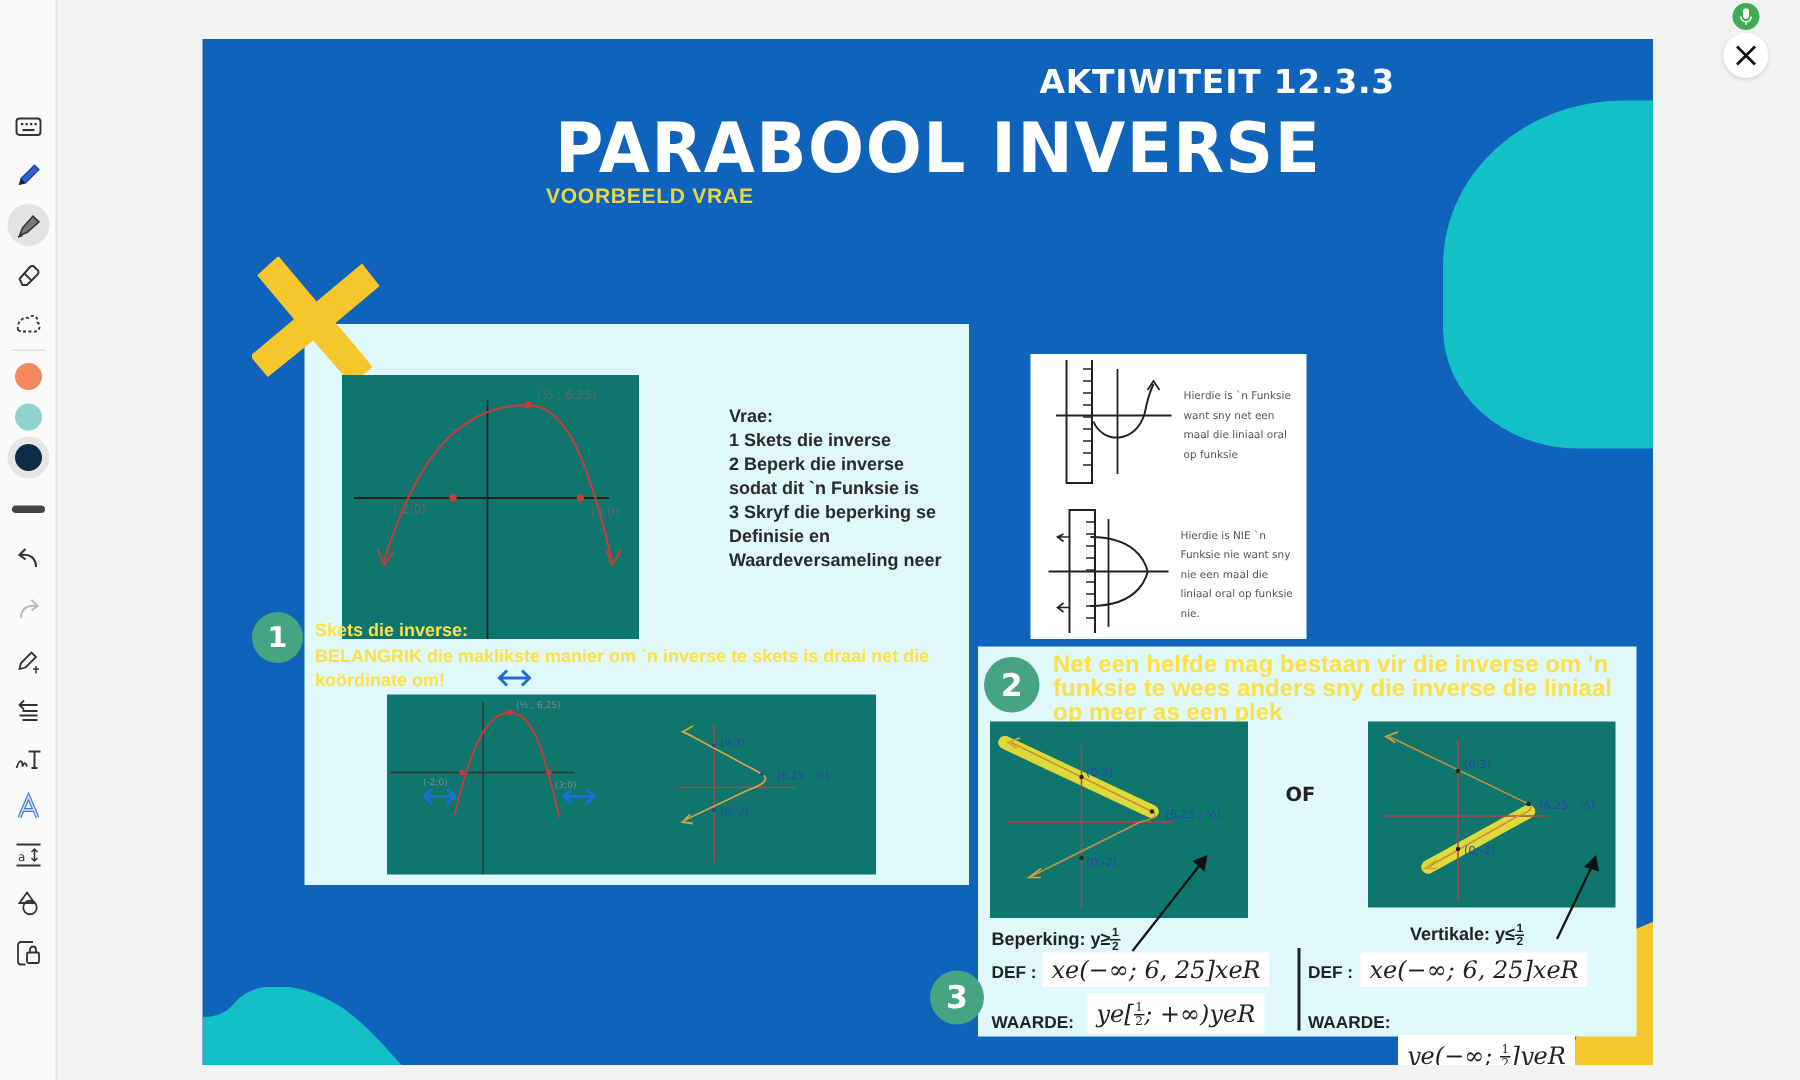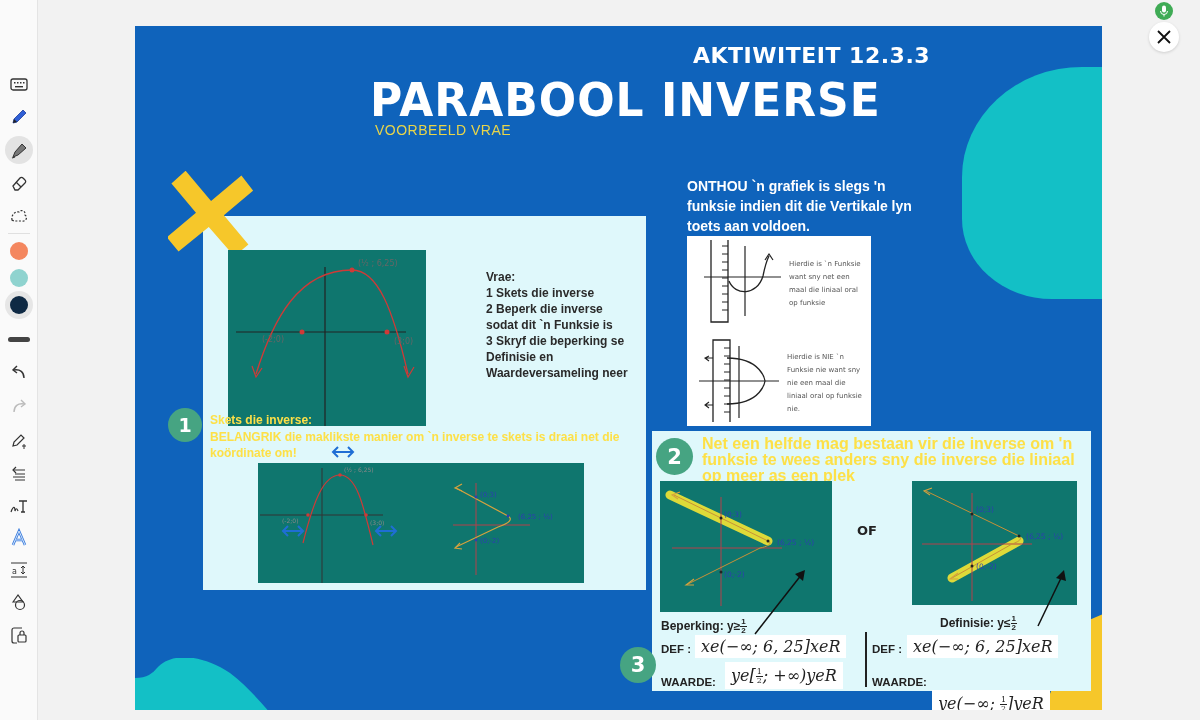--- a/index.html
+++ b/index.html
@@ -21,21 +21,21 @@
   .close { position: absolute; left: 1149px; top: 22px; width: 30px; height: 30px; border-radius: 50%; background: #fff; box-shadow: 0 1px 3px rgba(0,0,0,0.15); display:flex; align-items:center; justify-content:center; }
 
   
   .slide { position: absolute; left: 135px; top: 26px; width: 967px; height: 684px; background: #0f63bb; overflow: hidden; }
   .blob-right { position: absolute; left: 827px; top: 41px; width: 220px; height: 232px; background: #13c0c6; border-radius: 120px 0 0 90px / 110px 0 0 80px; }
   .blob-bottom { position: absolute; left: 0; top: 632px; width: 170px; height: 60px; }
   .yellow-corner { position: absolute; left: 905px; top: 585px; width: 70px; height: 110px; }
 
   .act-title { position: absolute; left: 558px; top: 17px; color: #fff; font-family: "DejaVu Sans", sans-serif; font-weight: bold; font-size: 22px; letter-spacing: 0.5px; }
   .main-title { position: absolute; left: 235px; top: 48px; color: #fff; font-family: "DejaVu Sans", sans-serif; font-weight: bold; font-size: 44px; letter-spacing: 1px; transform: scaleY(1.05); }
-  .subtitle { position: absolute; left: 240px; top: 96px; color: #e8d54a; font-family: "Liberation Sans", sans-serif; font-weight: normal; font-size: 14px; letter-spacing: 0.5px; }
+  .subtitle { position: absolute; left: 229px; top: 96px; color: #e8d54a; font-family: "Liberation Sans", sans-serif; font-weight: bold; font-size: 14px; letter-spacing: 0.5px; }
 
   .x-mark { position: absolute; left: 33px; top: 145px; width: 85px; height: 85px; }
 
   .panel { position: absolute; background: #dff8fb; }
   .panel1 { left: 68px; top: 190px; width: 443px; height: 374px; }
   .panel2 { left: 517px; top: 405px; width: 439px; height: 260px; }
 
   .white { position: absolute; background: #0f766e; }
 
   .label { position: absolute; font-family: "Liberation Sans", sans-serif; color: #fde047; font-size: 12.5px; line-height: 16px; font-weight: bold; }
@@ -264,21 +264,20 @@
         <path d="M64 21 L57 25 L64 28 M62 80 L57 85 L64 86" fill="none" stroke="#d6a23e" stroke-width="1.2"></path>
         <circle cx="78" cy="34" r="1.4" fill="#2d3fb0"></circle>
         <circle cx="110" cy="53" r="1.4" fill="#2d3fb0"></circle>
         <circle cx="78" cy="77" r="1.4" fill="#2d3fb0"></circle>
         <text x="82" y="34" font-size="7" fill="#2d3fb0" font-family="DejaVu Sans, sans-serif">(0;3)</text>
         <text x="120" y="56" font-size="7" fill="#2d3fb0" font-family="DejaVu Sans, sans-serif">(6,25 ; ½)</text>
         <text x="82" y="80" font-size="7" fill="#2d3fb0" font-family="DejaVu Sans, sans-serif">(0;-2)</text>
       </svg>
     </div>
 
-    <div class="onthou">ONTHOU `n grafiek is slegs 'n funksie indien dit die Vertikale lyn toets aan voldoen.</div>
     <div class="ruler-box">
       <svg width="184" height="190" viewBox="0 0 184 190" style="position:absolute;left:0;top:0">
 
         <path d="M24 4 V86 H41 V4" fill="none" stroke="#222" stroke-width="1.3"></path>
         <g stroke="#222" stroke-width="1">
             <line x1="35" y1="10" x2="41" y2="10"></line>
             <line x1="35" y1="18" x2="41" y2="18"></line>
             <line x1="35" y1="26" x2="41" y2="26"></line>
             <line x1="35" y1="34" x2="41" y2="34"></line>
             <line x1="35" y1="42" x2="41" y2="42"></line>
@@ -356,21 +355,21 @@
     </div>
     <svg style="position:absolute;left:895px;top:540px" width="40" height="62" viewBox="0 0 40 62">
         <path d="M8 60 L32 10" stroke="#111" stroke-width="1.5"></path>
         <path d="M26 12 L34 4 L36 15 Z" fill="#111"></path>
       </svg>
 
     <div class="kw" style="left:526px;top:592px;font-size:12px">
       <span>Beperking: y≥</span><span class="frac"><span class="num">1</span><span>2</span></span>
     </div>
     <div class="kw" style="left:805px;top:589px;font-size:12px">
-      <span>Definisie: y≤</span><span class="frac"><span class="num">1</span><span>2</span></span>
+      <span>Vertikale: y≤</span><span class="frac"><span class="num">1</span><span>2</span></span>
     </div>
 
     <div class="circle-num" style="left:485px;top:621px;width:36px;height:36px;font-size:21px">3</div>
 
     <div class="kw" style="left:526px;top:617px">DEF :</div>
     <div class="math" style="left:560px;top:609px">xe(−∞; 6, 25]xeR</div>
     <div class="kw" style="left:526px;top:650px">WAARDE:</div>
     <div class="math" style="left:590px;top:636px;padding-top:4px;padding-bottom:4px">
       <span>ye[</span><span class="frac"><span class="num">1</span><span>2</span></span><span>; +∞)yeR</span>
     </div>

